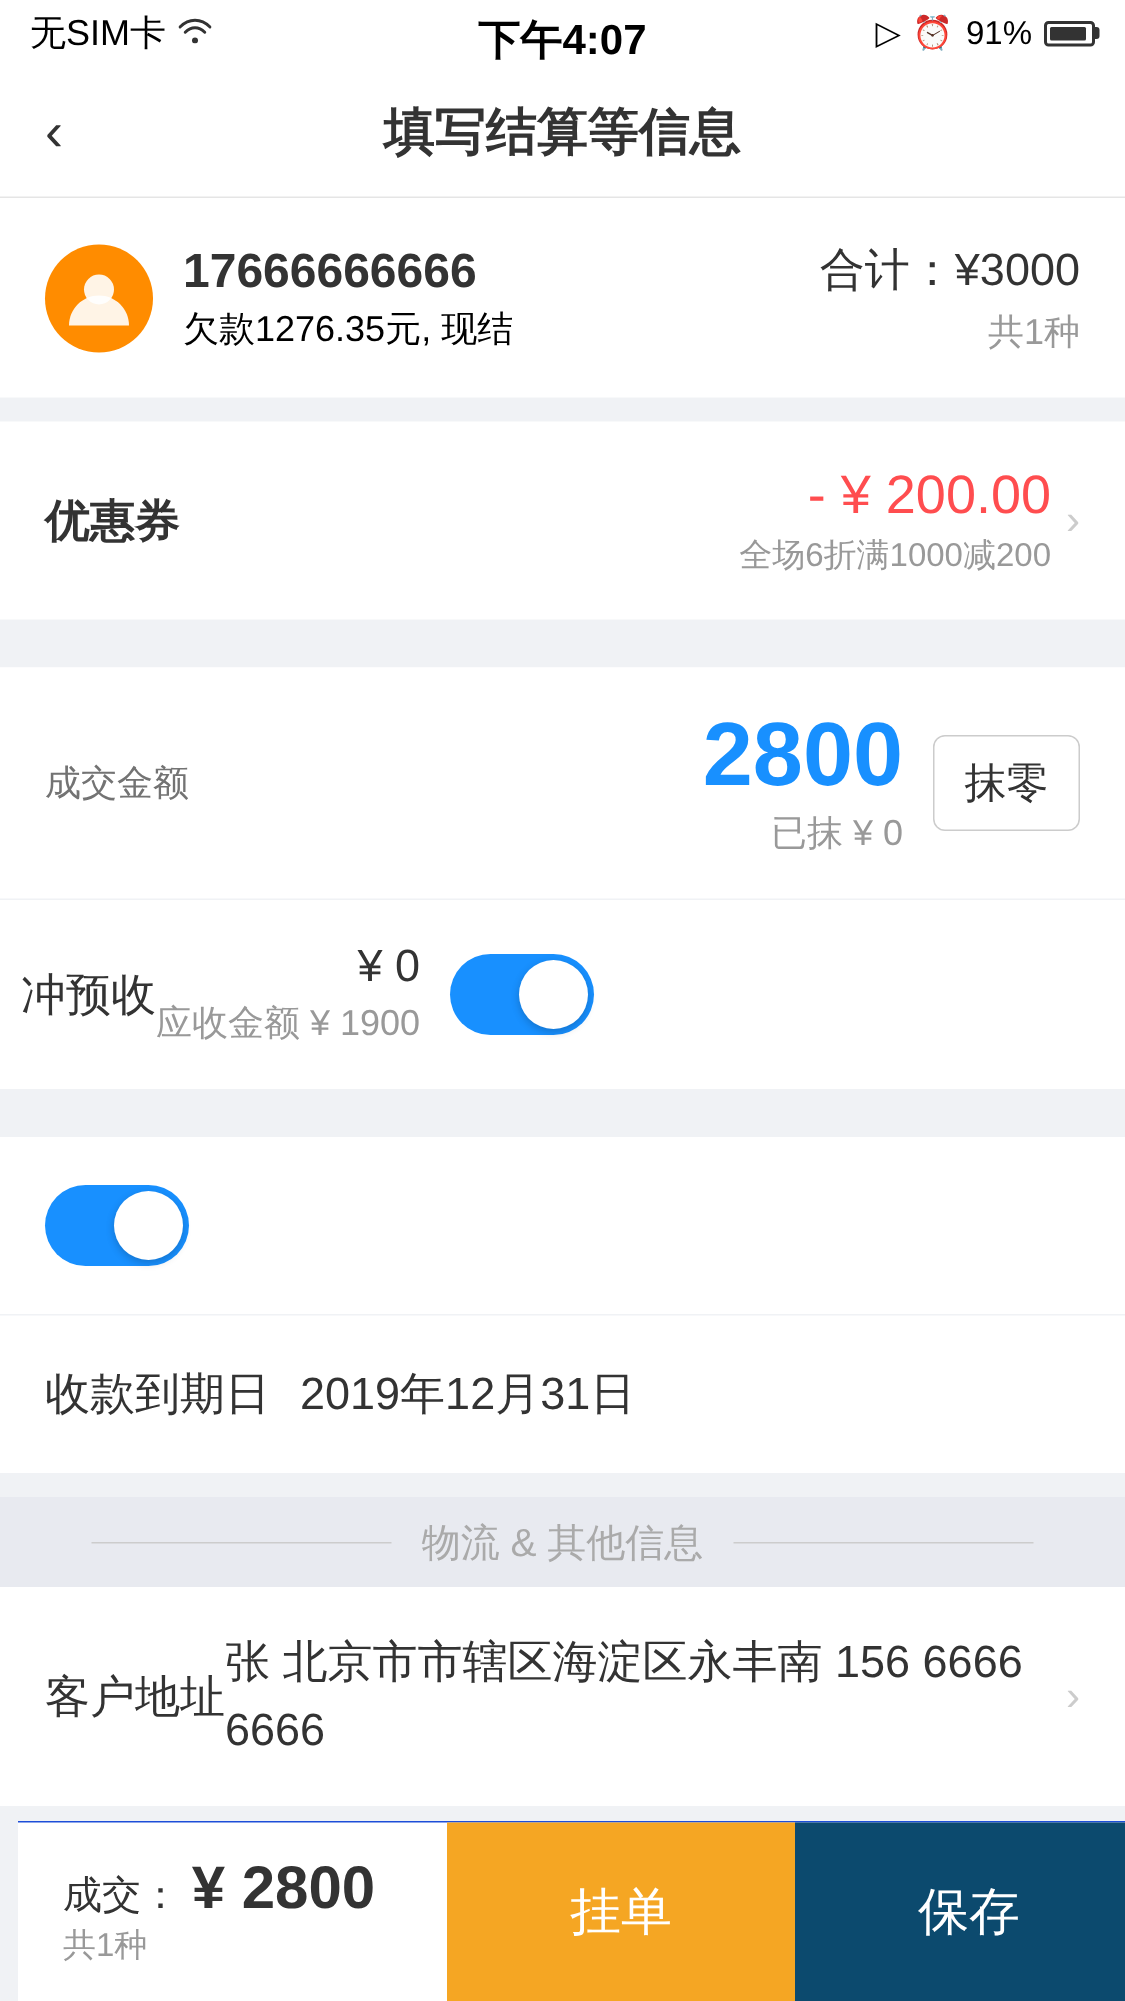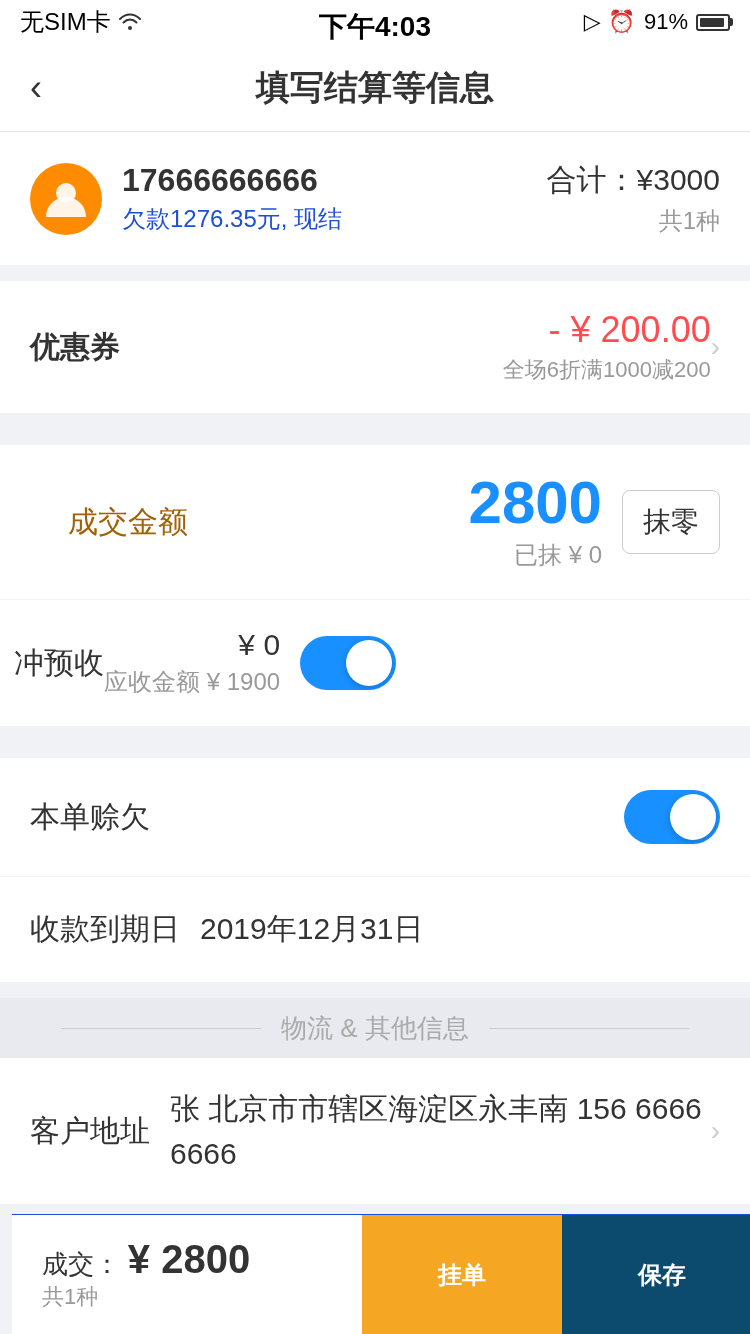--- a/index.html
+++ b/index.html
@@ -137,21 +137,21 @@
       width: 48px;
       height: 48px;
     }
     .customer-info .phone {
       font-size: 32px;
       font-weight: 600;
       color: #333;
     }
     .customer-info .debt {
       font-size: 24px;
-      color: #1d4ed8;
+      color: #000000;
       margin-top: 4px;
     }
     .customer-right {
       text-align: right;
     }
     .customer-right .total {
       font-size: 30px;
       color: #333;
       font-weight: 500;
     }
@@ -171,21 +171,21 @@
       margin-bottom: 16px;
     }
     .coupon-label {
       font-size: 30px;
       color: #333;
       font-weight: bold;
     }
     .coupon-right {
       display: flex;
       align-items: center;
-      gap: 0;
+      gap: 10px;
       justify-content: center;
     }
     .coupon-discount {
       text-align: right;
     }
     .coupon-discount .amount {
       font-size: 36px;
       color: #ff4d4f;
       font-weight: 500;
     }
@@ -213,23 +213,22 @@
 
     
     .deal-row {
       padding: 28px 30px;
       display: flex;
       align-items: center;
       justify-content: space-between;
       background: #fff;
     }
     .deal-label {
-      font-size: 30px;
-      color: #a16207;
-      margin-left: 38px;
+      font-size: 24px;
+      color: #737373;
     }
     .deal-amount-area {
       display: flex;
       align-items: center;
       gap: 20px;
     }
     .deal-amount-col {
       text-align: right;
     }
     .deal-amount {
@@ -368,21 +367,20 @@
       padding: 28px 30px;
       display: flex;
       align-items: center;
       justify-content: space-between;
       background: #fff;
     }
     .address-label {
       font-size: 30px;
       color: #333;
       flex-shrink: 0;
-      margin-right: 20px;
     }
     .address-value {
       font-size: 30px;
       color: #333;
       flex: 1;
       line-height: 1.5;
     }
 
     
     .bottom-spacer {
@@ -414,26 +412,26 @@
       font-size: 40px;
       font-weight: 600;
       color: #333;
     }
     .bottom-summary .deal-count {
       font-size: 22px;
       color: #999;
     }
     .bottom-btn {
       height: 100%;
-      width: 200px;
+      width: 232px;
       display: flex;
       align-items: center;
       justify-content: center;
-      font-size: 24px;
-      font-weight: 700;
+      font-size: 34px;
+      font-weight: 400;
       color: #fff;
       cursor: pointer;
       flex-shrink: 0;
     }
     .btn-hold {
       background: #f5a623;
     }
     .btn-save {
       background: #0c4a6e;
     }
@@ -445,21 +443,21 @@
   <div class="status-left">
     <span>无SIM卡</span>
     <span>
       <svg width="22" height="18" viewBox="0 0 22 18" fill="none">
         <path d="M11 14a2 2 0 1 1 0 4 2 2 0 0 1 0-4z" fill="#333"></path>
         <path d="M4.5 10.5C6.3 8.7 8.5 7.5 11 7.5s4.7 1.2 6.5 3" stroke="#333" stroke-width="2" fill="none" stroke-linecap="round"></path>
         <path d="M1 7C3.8 4.2 7.2 2.5 11 2.5s7.2 1.7 10 4.5" stroke="#333" stroke-width="2" fill="none" stroke-linecap="round"></path>
       </svg>
     </span>
   </div>
-  <div class="status-center">下午4:03</div>
+  <div class="status-center">下午4:07</div>
   <div class="status-right">
     <span>▷</span>
     <span>⏰</span>
     <span>91%</span>
     <div class="battery">
       <div class="battery-body">
         <div class="battery-fill"></div>
       </div>
     </div>
   </div>
@@ -525,21 +523,20 @@
         </div>
         <div class="toggle"></div>
       </div>
     </div>
   </div>
 
   <div class="section-gap"></div>
 
   <div class="section">
     <div class="arrearage-row">
-      <div class="arrearage-label">本单赊欠</div>
       <div class="toggle"></div>
     </div>
 
     <div class="duedate-row">
       <div class="duedate-label">收款到期日</div>
       <div class="duedate-value">2019年12月31日</div>
     </div>
   </div>
 
   <div class="section-divider">

